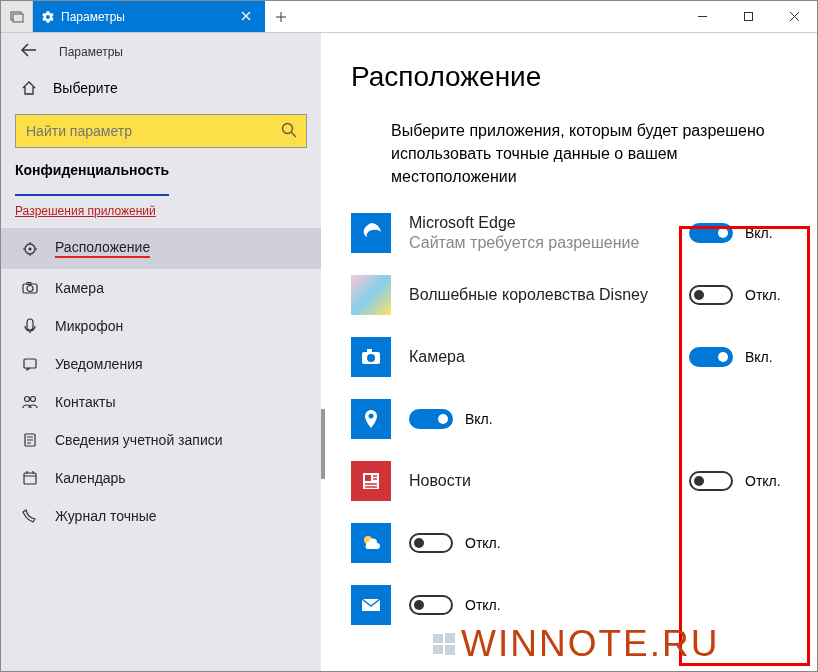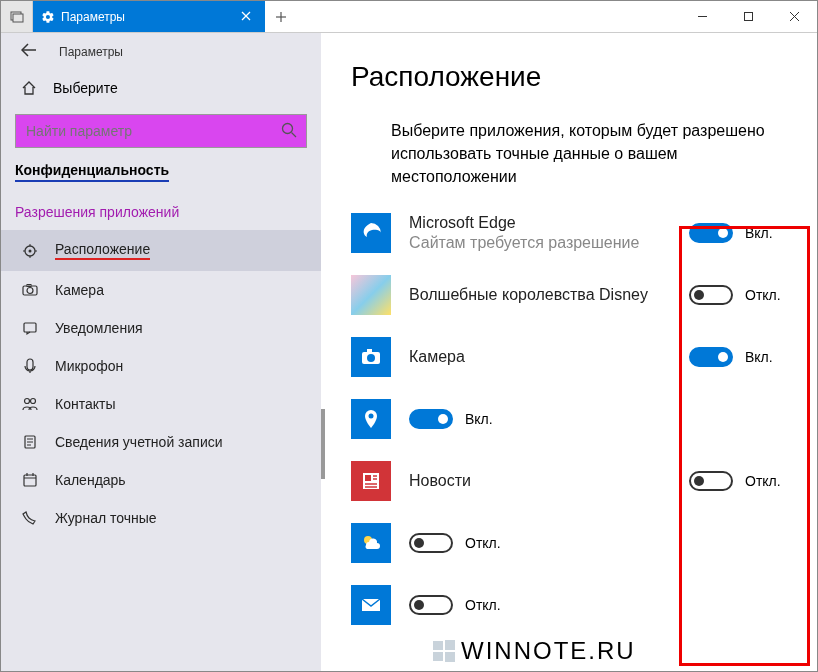--- a/index.html
+++ b/index.html
@@ -17,25 +17,25 @@
 .winbtn svg { stroke: #333; }
 
 .content { display: flex; height: calc(100% - 32px); }
 
 .sidebar { width: 320px; background: #e6e6ed; padding-top: 6px; position: relative; height: 100%; overflow: hidden; }
 .crumb { display: flex; align-items: center; padding: 4px 20px 10px; font-size: 12px; color: #333; }
 .crumb .back { margin-right: 22px; }
 .home { display: flex; align-items: center; padding: 10px 20px; font-size: 14px; }
 .home .icon { width: 18px; margin-right: 14px; display: flex; }
 .search { margin: 8px 14px 14px; position: relative; }
-.search input { width: 100%; height: 34px; border: 1px solid #999; background: #d946ef; padding: 0 36px 0 10px; font-size: 14px; outline: none; }
+.search input { width: 100%; height: 34px; border: 1px solid #999; background: #fde047; padding: 0 36px 0 10px; font-size: 14px; outline: none; }
 .search .sicon { position: absolute; right: 10px; top: 8px; }
 .cat { padding: 0 14px 4px; font-size: 14px; font-weight: 600; }
-.cat span { border-bottom: 2px solid #1a3db5; padding-bottom: 2px; }
-.subhead { padding: 22px 14px 10px; font-size: 14px; color: #a21caf; }
+.cat span { border-bottom: 2px solid #1a3db5; padding-bottom: 16px; }
+.subhead { padding: 22px 14px 10px; font-size: 12px; color: #b91c1c; text-decoration: underline; }
 .navitem { display: flex; align-items: center; padding: 11px 20px; font-size: 14px; color: #222; cursor: pointer; }
 .navitem .icon { width: 18px; margin-right: 16px; display: flex; justify-content: center; }
 .navitem.selected { background: #cfd0dc; }
 .navitem.selected .label { border-bottom: 2px solid #d22; padding-bottom: 1px; }
 
 .main { flex: 1; padding: 28px 20px 0 30px; position: relative; overflow: hidden; }
 .main h1 { font-size: 28px; font-weight: 400; margin-bottom: 26px; }
 .main .desc { font-size: 16px; line-height: 1.45; margin-bottom: 24px; max-width: 440px; margin-left: 40px; }
 .applist { position: relative; }
 .approw { display: flex; align-items: center; margin-bottom: 22px; }
@@ -48,21 +48,21 @@
 .toggle-wrap { display: flex; align-items: center; gap: 12px; width: 108px; }
 .toggle { width: 44px; height: 20px; border-radius: 10px; position: relative; cursor: pointer; }
 .toggle.off { border: 2px solid #333; background: #fff; }
 .toggle.off .knob { width: 10px; height: 10px; border-radius: 50%; background: #333; position: absolute; left: 3px; top: 3px; }
 .toggle.on { background: #0078d7; border: 2px solid #0078d7; }
 .toggle.on .knob { width: 10px; height: 10px; border-radius: 50%; background: #fff; position: absolute; right: 3px; top: 3px; }
 .tstate { font-size: 14px; }
 
 .redbox { position: absolute; border: 3px solid #e00; pointer-events: none; }
 .scrollthumb { position: absolute; left: 320px; width: 4px; background: #999; }
-.watermark { position: absolute; bottom: 6px; left: 430px; font-size: 24px; color: #000000; letter-spacing: 2px; font-weight: 300; display: flex; align-items: center; gap: 4px; }
+.watermark { position: absolute; bottom: 6px; left: 430px; font-size: 37px; color: #c2410c; letter-spacing: 2px; font-weight: 300; display: flex; align-items: center; gap: 4px; }
 .watermark .wlogo { display: inline-flex; }
 </style>
 </head>
 <body>
 
 <div class="titlebar">
   <div class="taskview">
     <svg width="14" height="14" viewBox="0 0 14 14">
         <rect x="1" y="2" width="10" height="8" fill="none" stroke="#555"></rect>
         <rect x="3" y="4" width="10" height="8" fill="#e6e6e6" stroke="#555"></rect>
@@ -160,35 +160,35 @@
               <rect x="1" y="4" width="14" height="9" rx="1.5" fill="none" stroke="#333" stroke-width="1.2"></rect>
               <circle cx="8" cy="8.5" r="3" fill="none" stroke="#333" stroke-width="1.2"></circle>
               <rect x="5" y="2.5" width="4" height="2" fill="none" stroke="#333"></rect>
             </svg>
           </span>
           <span class="label">Камера</span>
         </div>
         <div class="navitem">
           <span class="icon">
             <svg width="16" height="16" viewBox="0 0 16 16">
-              <rect x="2" y="3" width="12" height="9" rx="1" fill="none" stroke="#333" stroke-width="1.2"></rect>
-              <path d="M5 12 L5 14 L8 12" fill="none" stroke="#333" stroke-width="1.2"></path>
-            </svg>
-          </span>
-          <span class="label">Уведомления</span>
-        </div>
-        <div class="navitem">
-          <span class="icon">
-            <svg width="16" height="16" viewBox="0 0 16 16">
               <rect x="5" y="1" width="6" height="11" rx="3" fill="none" stroke="#333" stroke-width="1.2"></rect>
               <path d="M3 8 A5 5 0 0 0 13 8" fill="none" stroke="#333" stroke-width="1.2"></path>
               <line x1="8" y1="13" x2="8" y2="15" stroke="#333" stroke-width="1.2"></line>
             </svg>
           </span>
           <span class="label">Микрофон</span>
+        </div>
+        <div class="navitem">
+          <span class="icon">
+            <svg width="16" height="16" viewBox="0 0 16 16">
+              <rect x="2" y="3" width="12" height="9" rx="1" fill="none" stroke="#333" stroke-width="1.2"></rect>
+              <path d="M5 12 L5 14 L8 12" fill="none" stroke="#333" stroke-width="1.2"></path>
+            </svg>
+          </span>
+          <span class="label">Уведомления</span>
         </div>
         <div class="navitem">
           <span class="icon">
             <svg width="16" height="16" viewBox="0 0 16 16">
               <circle cx="5" cy="5" r="2.5" fill="none" stroke="#333" stroke-width="1.2"></circle>
               <circle cx="11" cy="5" r="2.5" fill="none" stroke="#333" stroke-width="1.2"></circle>
               <path d="M1 14 C1 10 9 10 9 14 M7 14 C7 10 15 10 15 14" fill="none" stroke="#333" stroke-width="1.2"></path>
             </svg>
           </span>
           <span class="label">Контакты</span>

